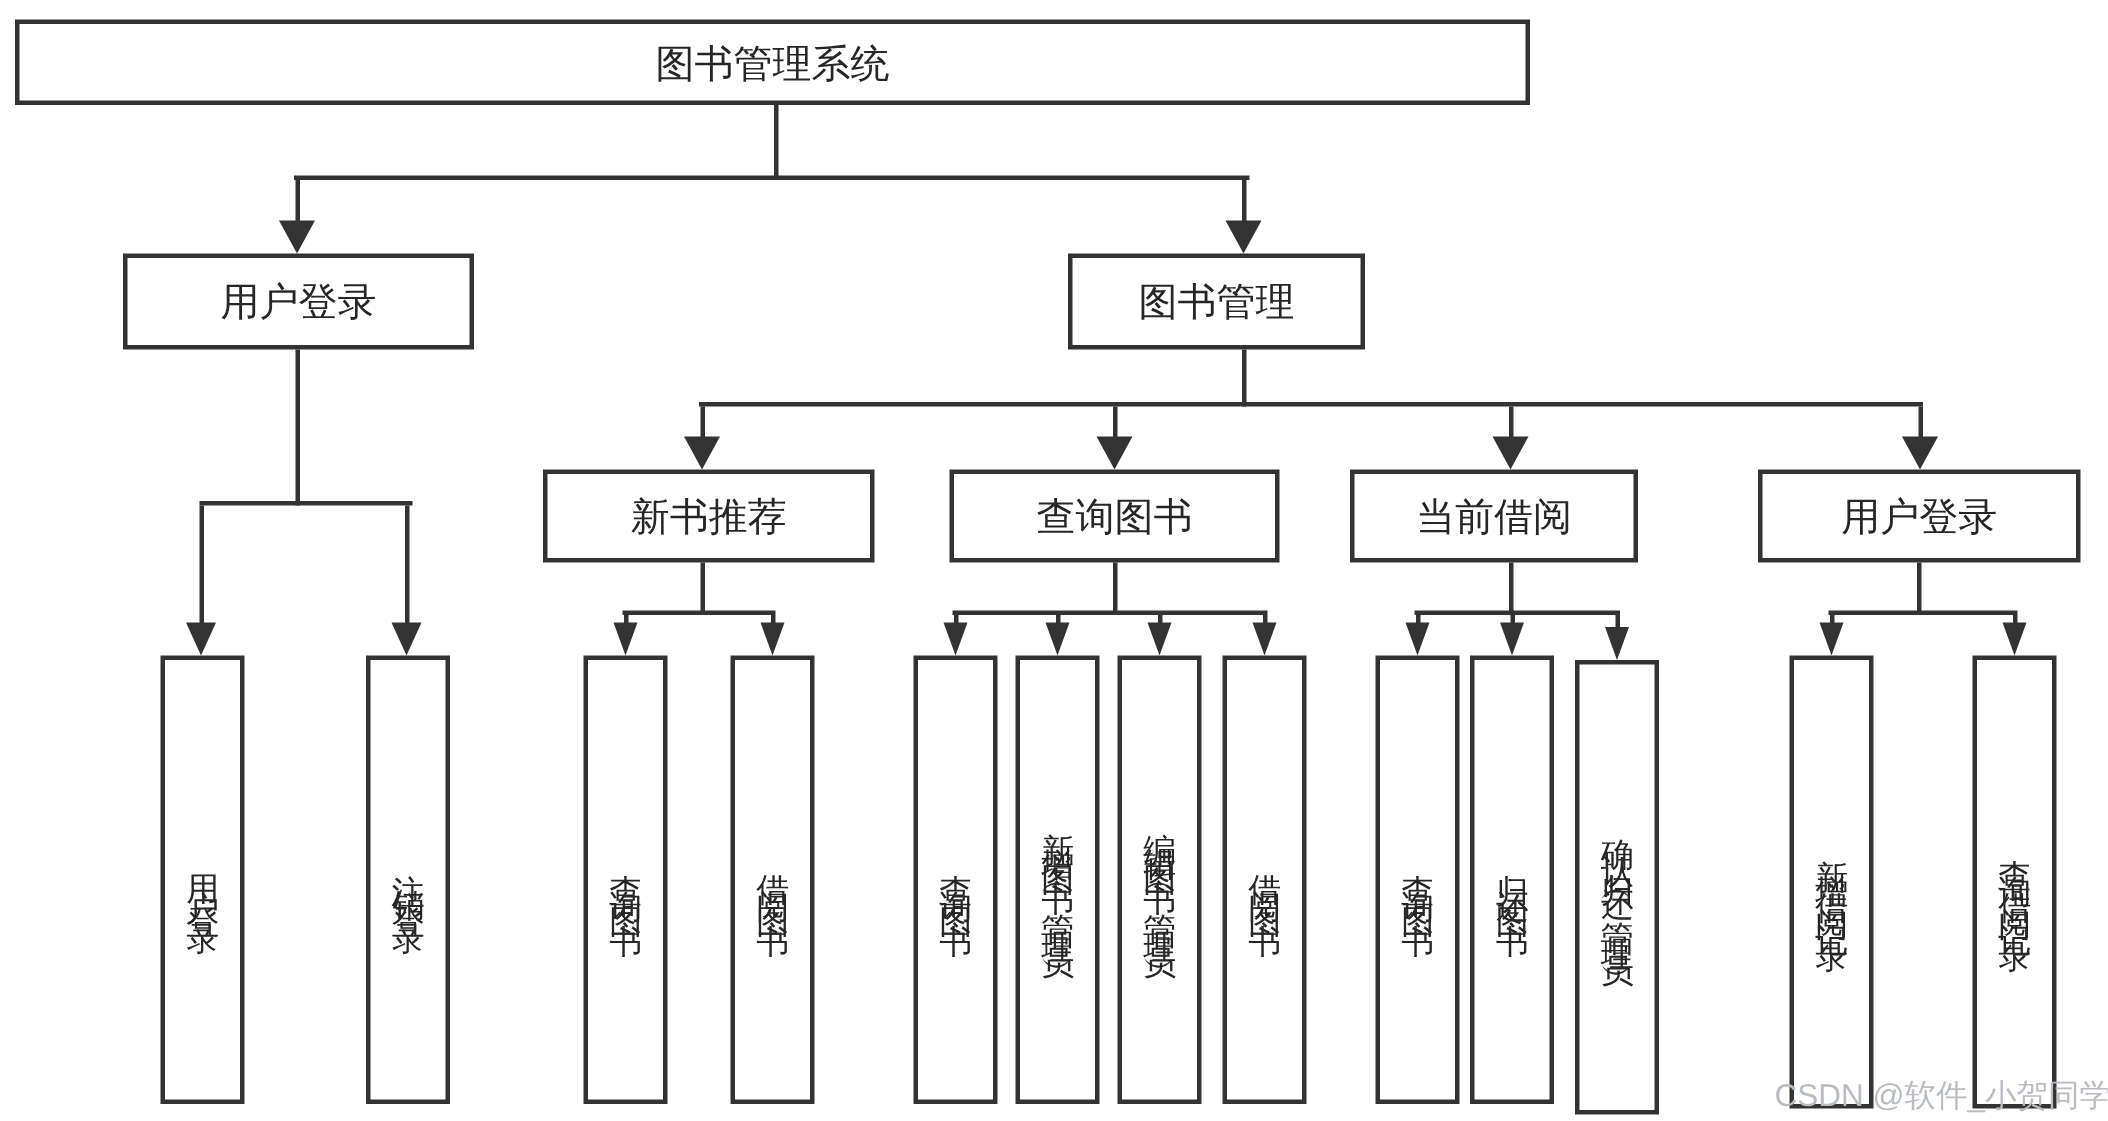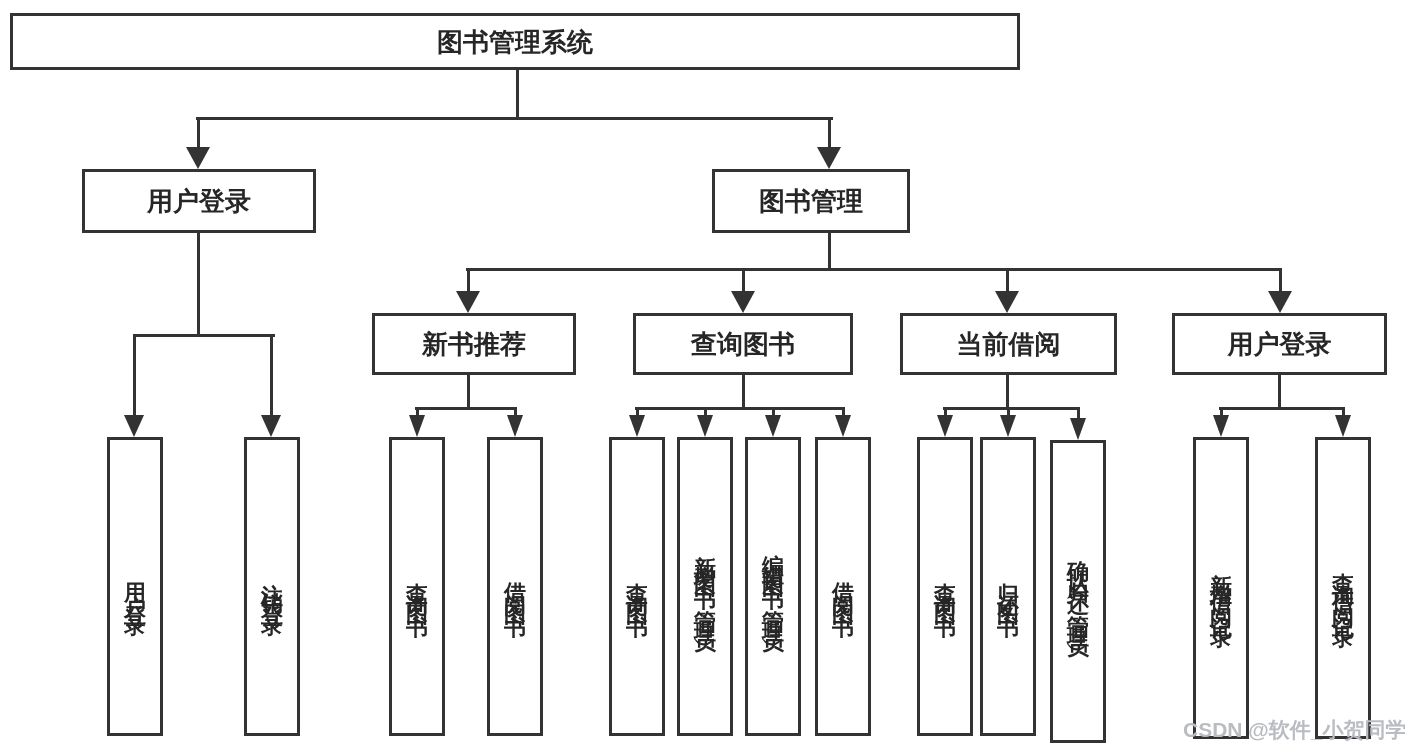--- a/index.html
+++ b/index.html
@@ -4,21 +4,21 @@
 <title>图书管理系统</title>
 <style>
   :root{
     --line:#333333;
     --text:#262626;
     --wm:#b9bcc1;
     --bg:#ffffff;
   }
   *{box-sizing:border-box;margin:0;padding:0;}
   body{background:var(--bg);font-family:"Liberation Sans","DejaVu Sans",sans-serif;}
-  .canvas{position:relative;width:1405px;height:747px;background:var(--bg);overflow:hidden;font-weight:bold;}
+  .canvas{position:relative;width:1405px;height:747px;background:var(--bg);overflow:hidden;}
   .box{
     position:absolute;
     border:3px solid var(--line);
     background:#ffffff;
     display:flex;align-items:center;justify-content:center;
     color:var(--text);
   }
   .hlabel{font-size:26px;line-height:1;white-space:nowrap;color:var(--text);}
   .leaf .vlabel{
     writing-mode:vertical-rl;
@@ -50,29 +50,29 @@
   </div>
 
   <div class="box" style="left:82px;top:169px;width:234px;height:64px">
     <span class="hlabel">用户登录</span>
   </div>
 
   <div class="box" style="left:712px;top:169px;width:198px;height:64px">
     <span class="hlabel">图书管理</span>
   </div>
 
-  <div class="box" style="left:372px;top:313px;width:204px;height:62px">
+  <div class="box" style="left:362px;top:313px;width:221px;height:62px">
     <span class="hlabel">新书推荐</span>
   </div>
 
   <div class="box" style="left:633px;top:313px;width:220px;height:62px">
     <span class="hlabel">查询图书</span>
   </div>
 
-  <div class="box" style="left:900px;top:313px;width:217px;height:62px">
+  <div class="box" style="left:900px;top:313px;width:192px;height:62px">
     <span class="hlabel">当前借阅</span>
   </div>
 
   <div class="box" style="left:1172px;top:313px;width:215px;height:62px">
     <span class="hlabel">用户登录</span>
   </div>
 
   <div class="box leaf" style="left:107px;top:437px;width:56px;height:299px">
     <span class="vlabel">用户登录</span>
   </div>

